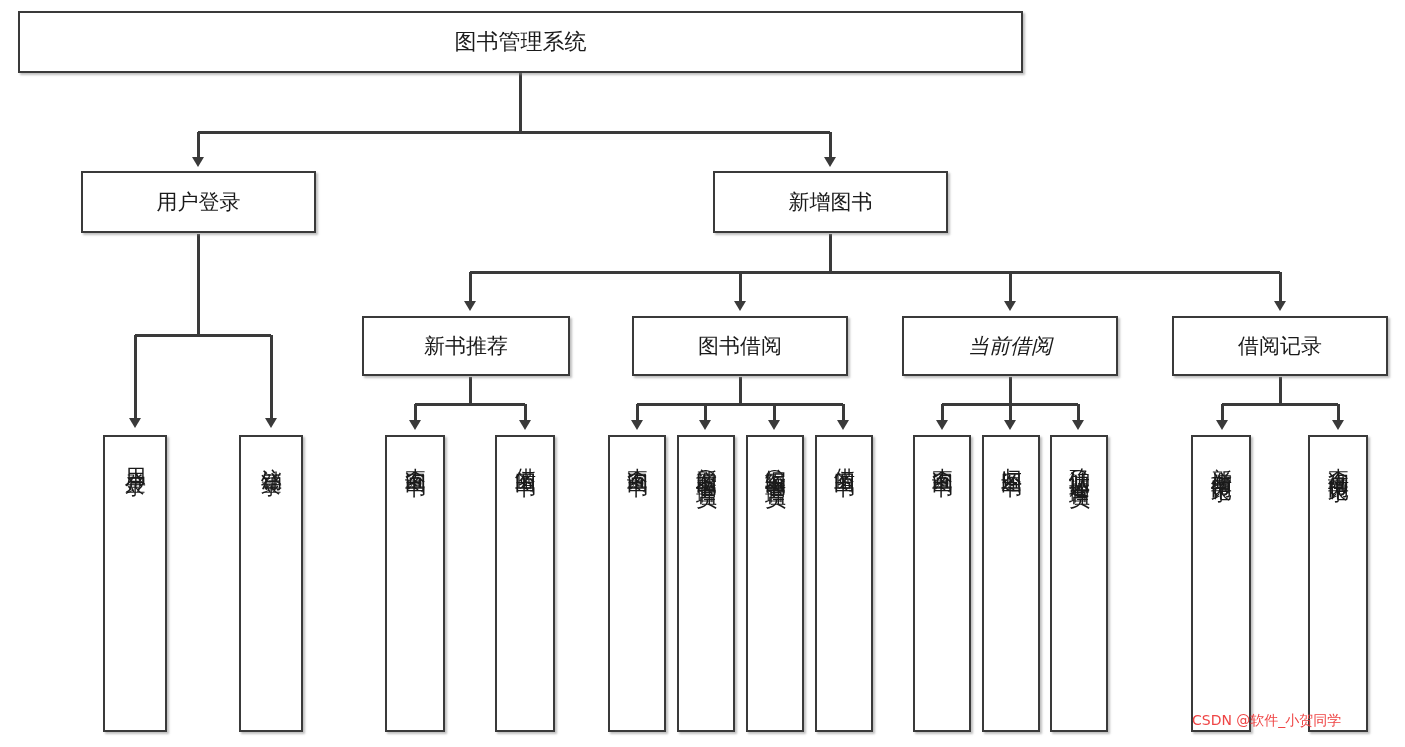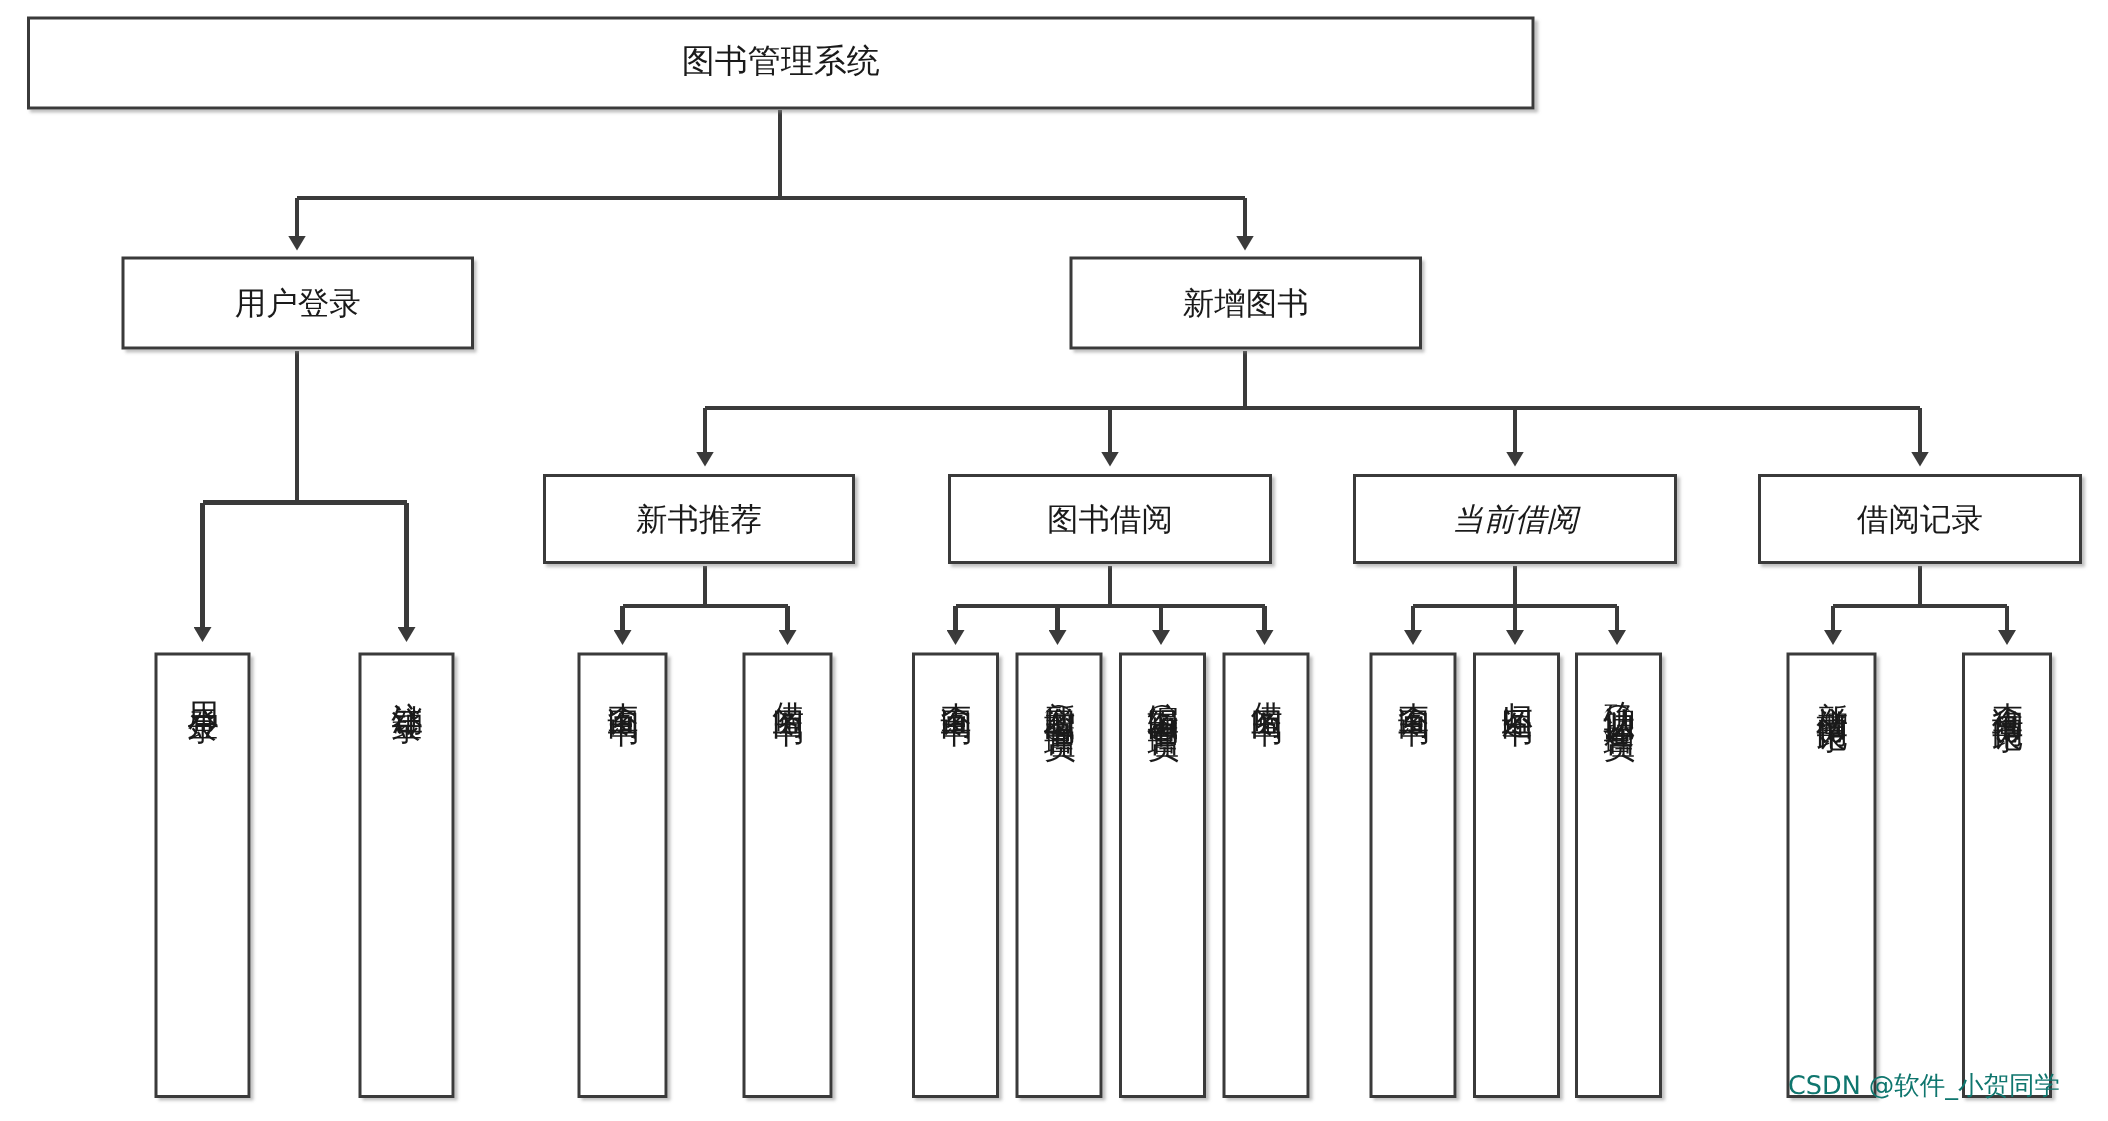--- a/index.html
+++ b/index.html
@@ -58,22 +58,22 @@
     writing-mode: vertical-rl;
     text-orientation: upright;
     font-size: 21px;
     letter-spacing: 3px;
     line-height: 1;
   }
   #watermark {
     position: absolute;
     left: 1192px;
     top: 712px;
-    font-size: 17px;
-    color: #0f766e;
+    font-size: 14px;
+    color: #ef4444;
     z-index: 5;
     white-space: nowrap;
     pointer-events: none;
   }
 </style>
 </head>
 <body>
 
 <div id="diagram-root">
 

